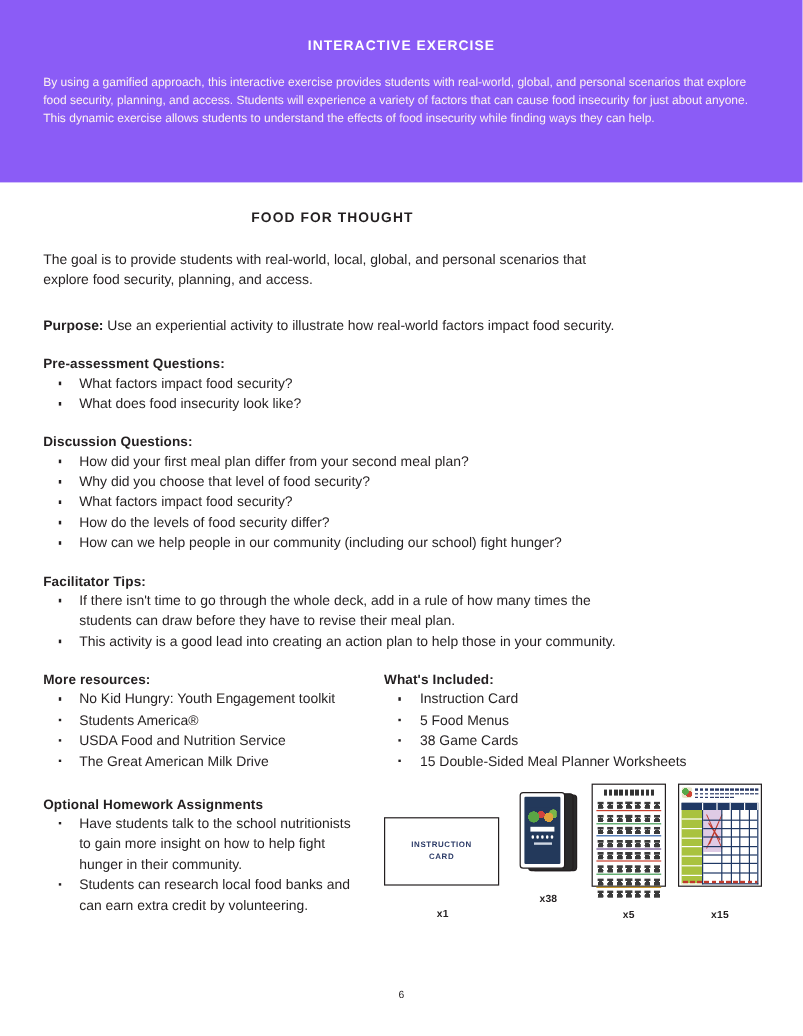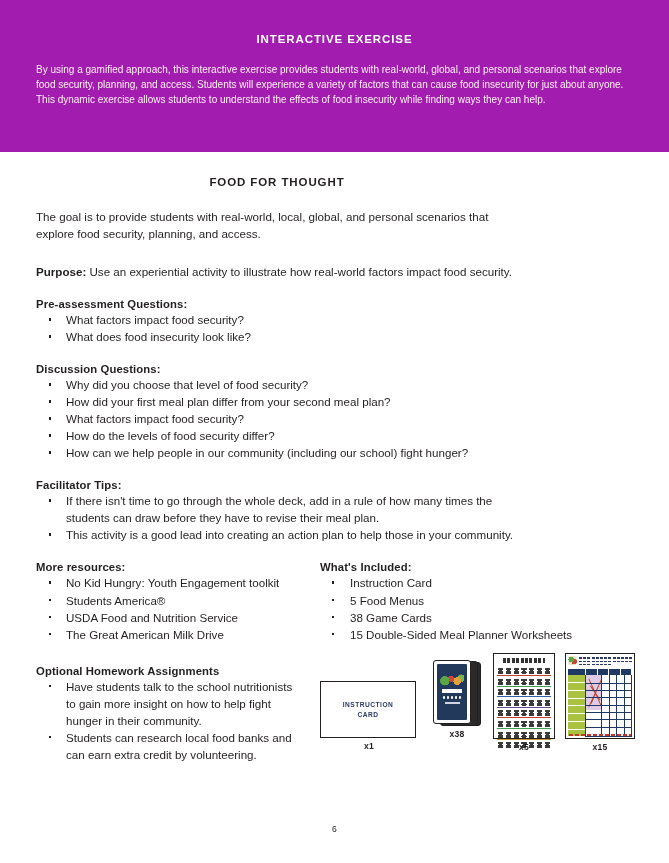--- a/index.html
+++ b/index.html
@@ -19,21 +19,21 @@
     overflow: hidden;
   }
 
   
   #banner {
     position: absolute;
     left: 0;
     top: 0;
     width: 669px;
     height: 152px;
-    background: #a21caf;
+    background: #8b5cf6;
     color: #ffffff;
   }
   #banner-title {
     text-align: center;
     font-size: 11.5px;
     font-weight: bold;
     letter-spacing: 0.9px;
     padding-top: 33px;
   }
   #banner-body {
@@ -126,21 +126,21 @@
     height: 130px;
   }
   .prod {
     position: absolute;
     text-align: center;
   }
   .prod-caption {
     font-size: 8.6px;
     font-weight: bold;
     color: #231f20;
-    margin-top: 3px;
+    margin-top: 18px;
     letter-spacing: 0.2px;
   }
 
   
   #prod-instruction { left: 0px; top: 28px; width: 98px; }
   .card-box {
     width: 96px;
     height: 57px;
     border: 1.4px solid #231f20;
     background: #ffffff;
@@ -356,22 +356,22 @@
       <p class="para"><span class="lbl">Purpose:</span><span> Use an experiential activity to illustrate how real-world factors impact food security.</span></p>
 
       <h3 class="heading">Pre-assessment Questions:</h3>
       <ul class="bullets">
         <li>What factors impact food security?</li>
         <li>What does food insecurity look like?</li>
       </ul>
 
       <h3 class="heading">Discussion Questions:</h3>
       <ul class="bullets">
+        <li>How did your first meal plan differ from your second meal plan?</li>
         <li>Why did you choose that level of food security?</li>
-        <li>How did your first meal plan differ from your second meal plan?</li>
         <li>What factors impact food security?</li>
         <li>How do the levels of food security differ?</li>
         <li>How can we help people in our community (including our school) fight hunger?</li>
       </ul>
 
       <h3 class="heading">Facilitator Tips:</h3>
       <ul class="bullets">
         <li>If there isn't time to go through the whole deck, add in a rule of how many times the students can draw before they have to revise their meal plan.</li>
         <li>This activity is a good lead into creating an action plan to help those in your community.</li>
       </ul>

